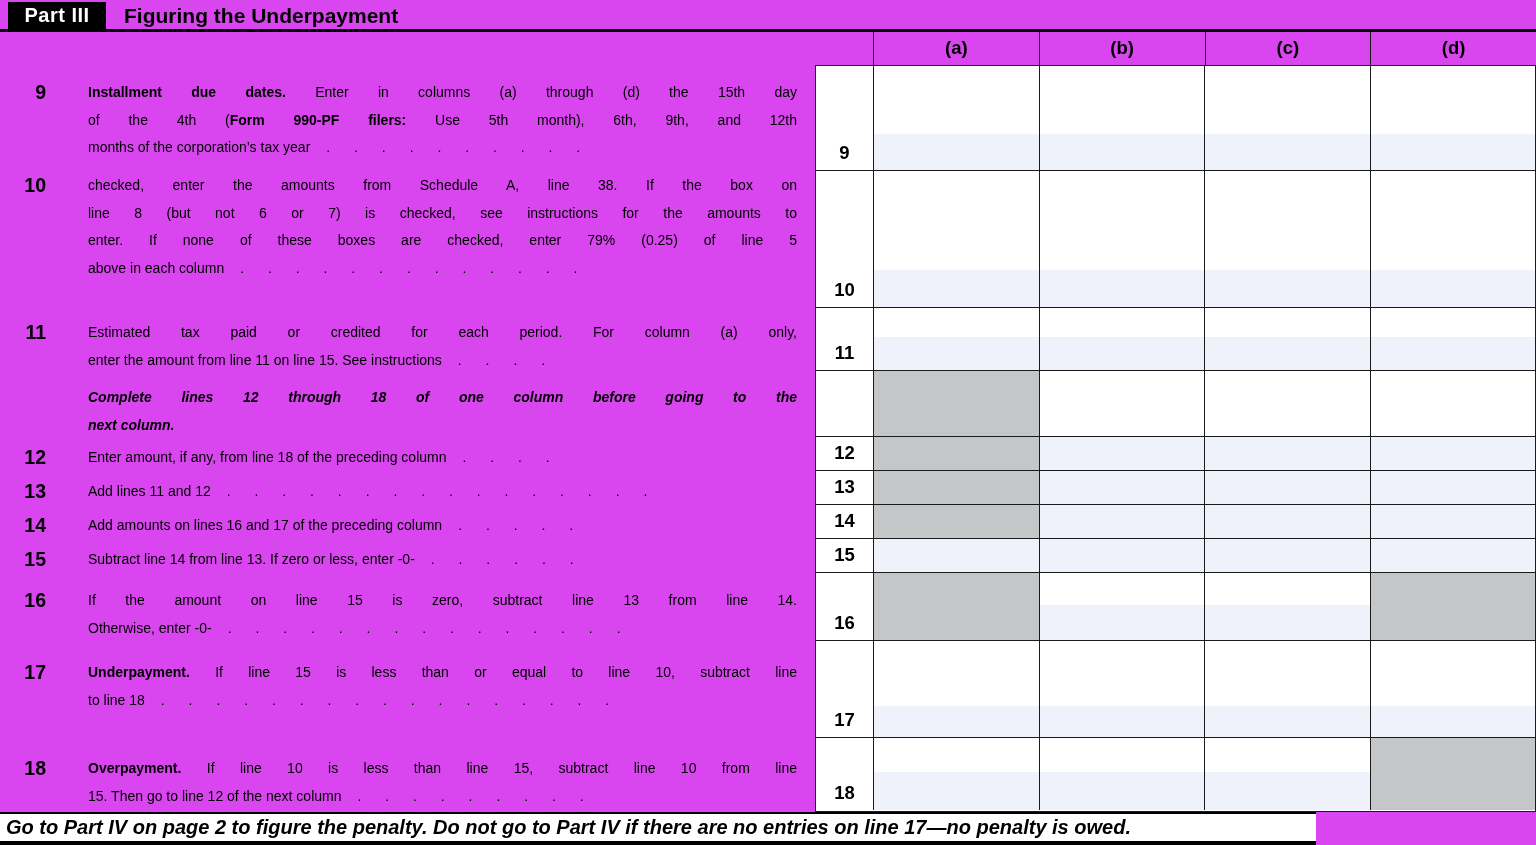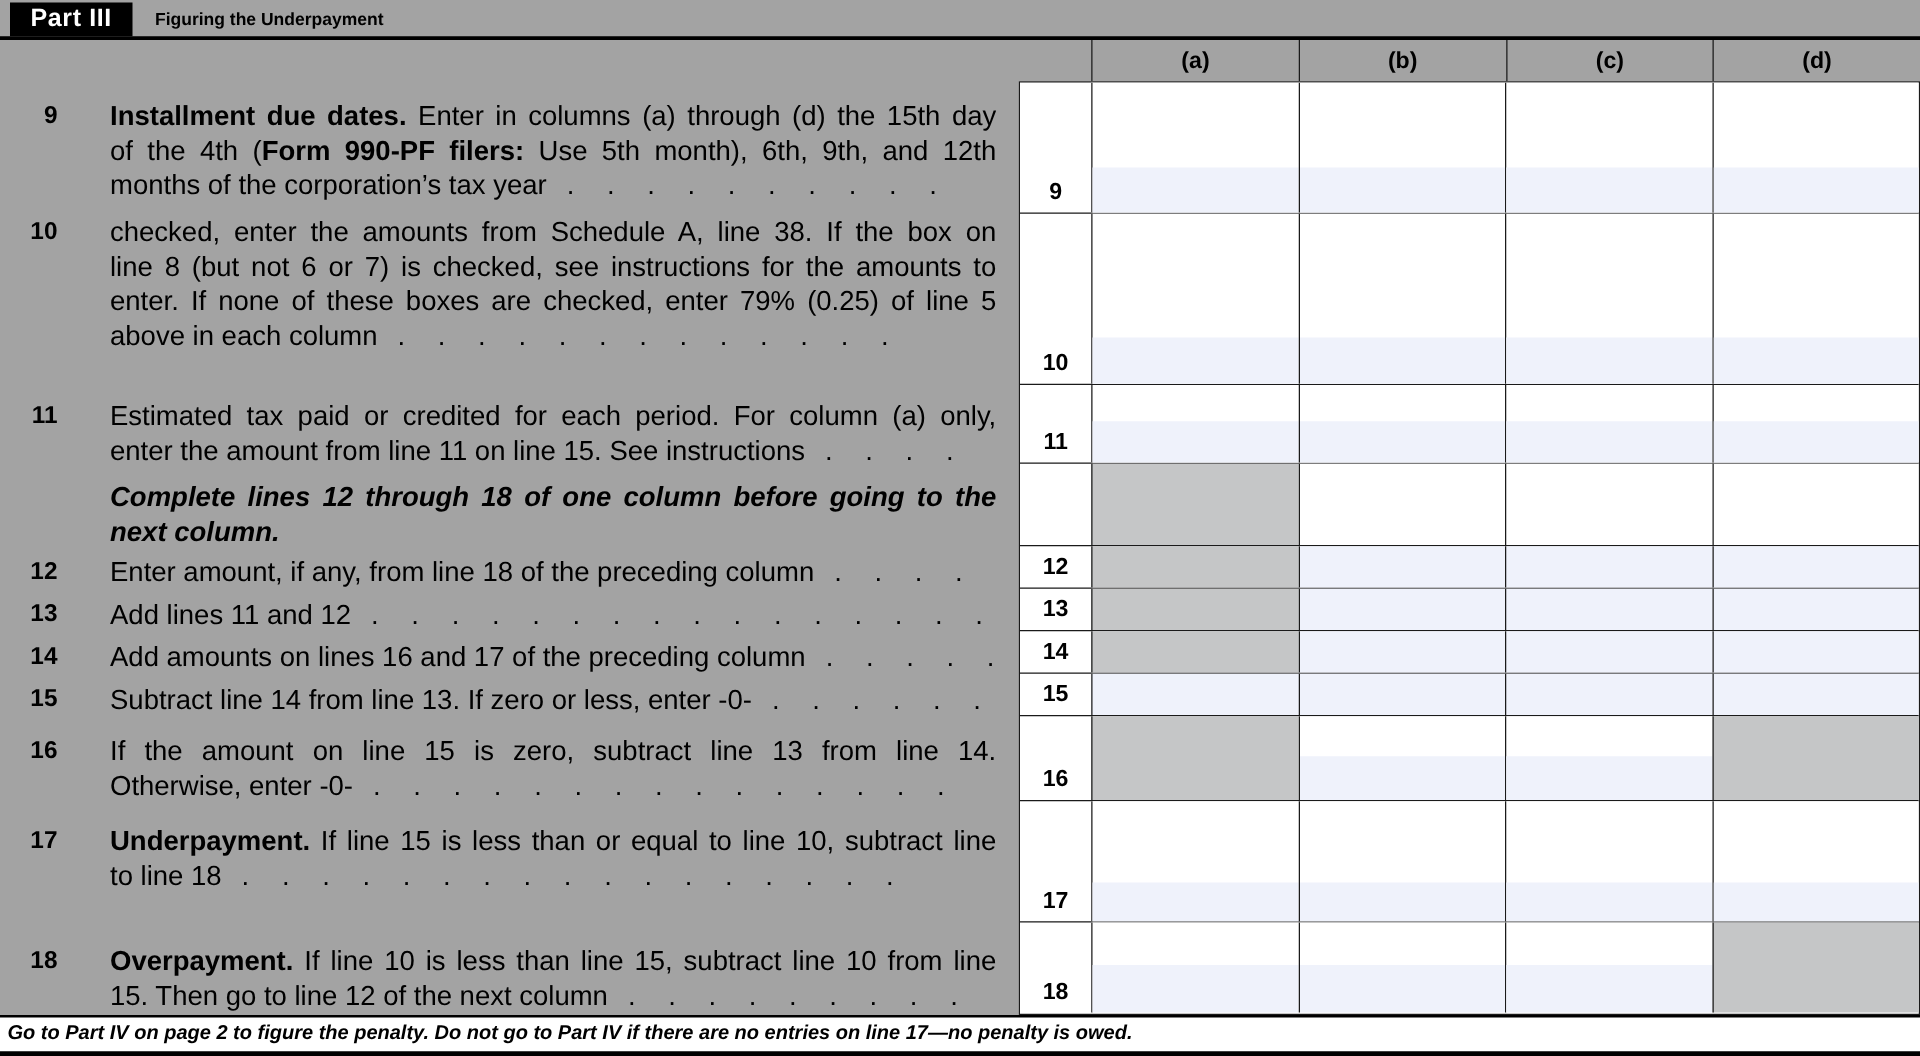--- a/index.html
+++ b/index.html
@@ -1,32 +1,32 @@
 <!DOCTYPE html>
 <html><head>
 <meta charset="utf-8">
 <style>
   html,body{margin:0;padding:0;background:#fff;}
   .page{
     position:relative;
     width:1536px;height:845px;
-    background:#a3a3a3;
+    background:#d946ef;
     font-family:"Liberation Sans","DejaVu Sans",sans-serif;
     color:#000;
     overflow:hidden;
   }
   
   .part-box{
     position:absolute;left:8px;top:2px;width:98px;height:27px;
     background:#000;color:#fff;font-weight:700;font-size:20px;
     text-align:center;line-height:27px;letter-spacing:.5px;
   }
   .part-title{
     position:absolute;left:124px;top:2px;height:27px;
-    font-weight:700;font-size:14px;line-height:27px;
+    font-weight:700;font-size:21px;line-height:27px;
   }
   .top-rule{position:absolute;left:0;top:29px;width:1536px;height:3px;background:#000;}
 
   
   .colheaders{
     position:absolute;left:873px;top:32px;width:663px;height:33px;
     display:flex;border-left:1.5px solid #1a1a1a;box-sizing:border-box;
   }
   .hcell{flex:1;border-right:1.5px solid #1a1a1a;box-sizing:border-box;
     text-align:center;font-weight:700;font-size:18.5px;line-height:31px;}
@@ -61,33 +61,33 @@
   }
   .cell.full{background:#eff2fb;}
   .cell.shaded{background:#c5c6c7;}
 
   
   .item{position:absolute;left:14px;width:784px;}
   .item .num{
     position:absolute;left:0;top:0;width:32px;text-align:right;
     font-weight:700;font-size:19.5px;line-height:27.5px;
   }
-  .item .txt{margin-left:74px;width:709px;font-size:22px;line-height:27.5px;}
+  .item .txt{margin-left:74px;width:709px;font-size:14px;line-height:27.5px;}
   .jline{text-align:justify;text-align-last:justify;overflow:hidden;white-space:normal;}
   .lline{white-space:nowrap;overflow:hidden;}
   .b{font-weight:700;}
   .bi{font-weight:700;}
   .note-text{font-weight:700;font-style:italic;}
   .dots{margin-left:16px;word-spacing:20px;}
 
   
   .footer{
-    position:absolute;left:0;top:812px;width:1536px;height:33px;
+    position:absolute;left:0;top:812px;width:1316px;height:33px;
     box-sizing:border-box;border-top:2.5px solid #000;border-bottom:4px solid #000;
-    font-weight:700;font-style:italic;font-size:16px;line-height:26px;
+    font-weight:700;font-style:italic;font-size:20px;line-height:26px;
     padding-left:6px;background:#fff;
   }
 </style>
 </head>
 <body>
 
 <div class="page">
 
   <div class="part-box">Part III</div>
   <div class="part-title">Figuring the Underpayment</div>

